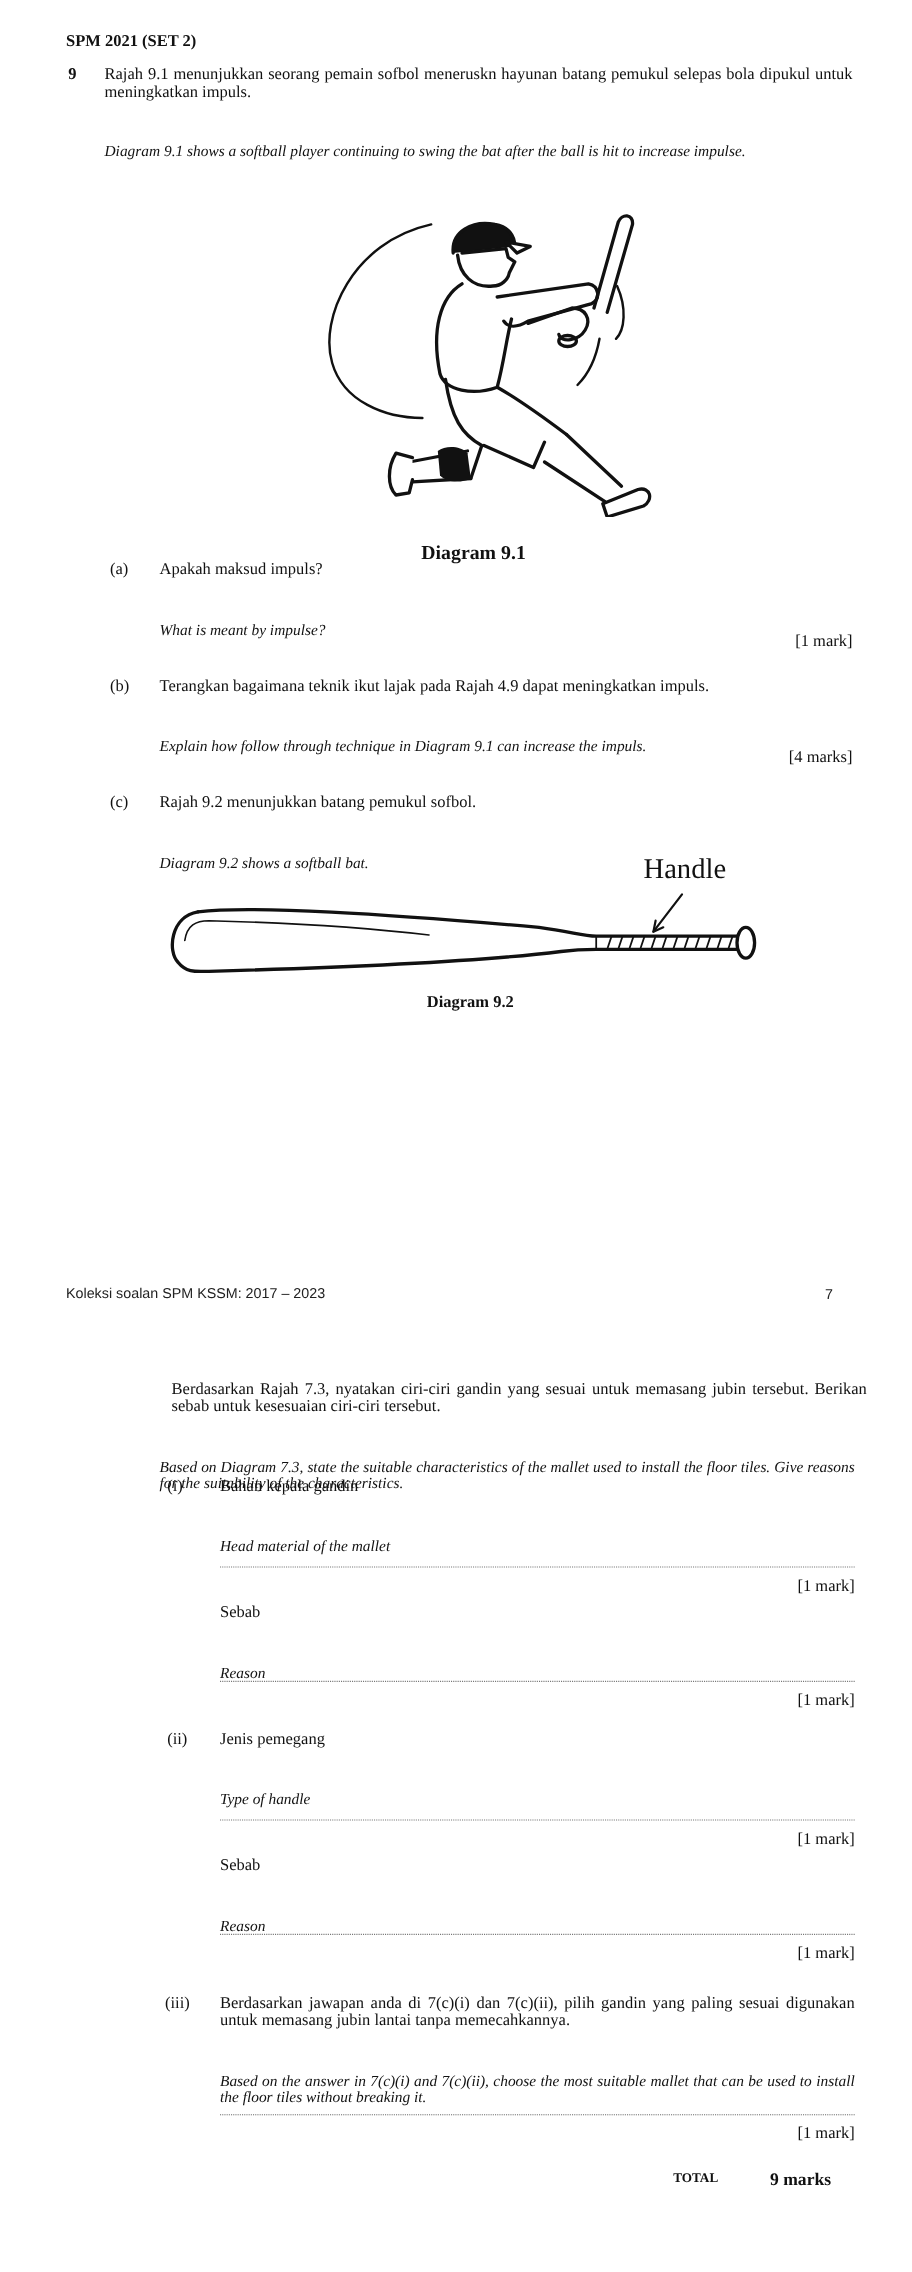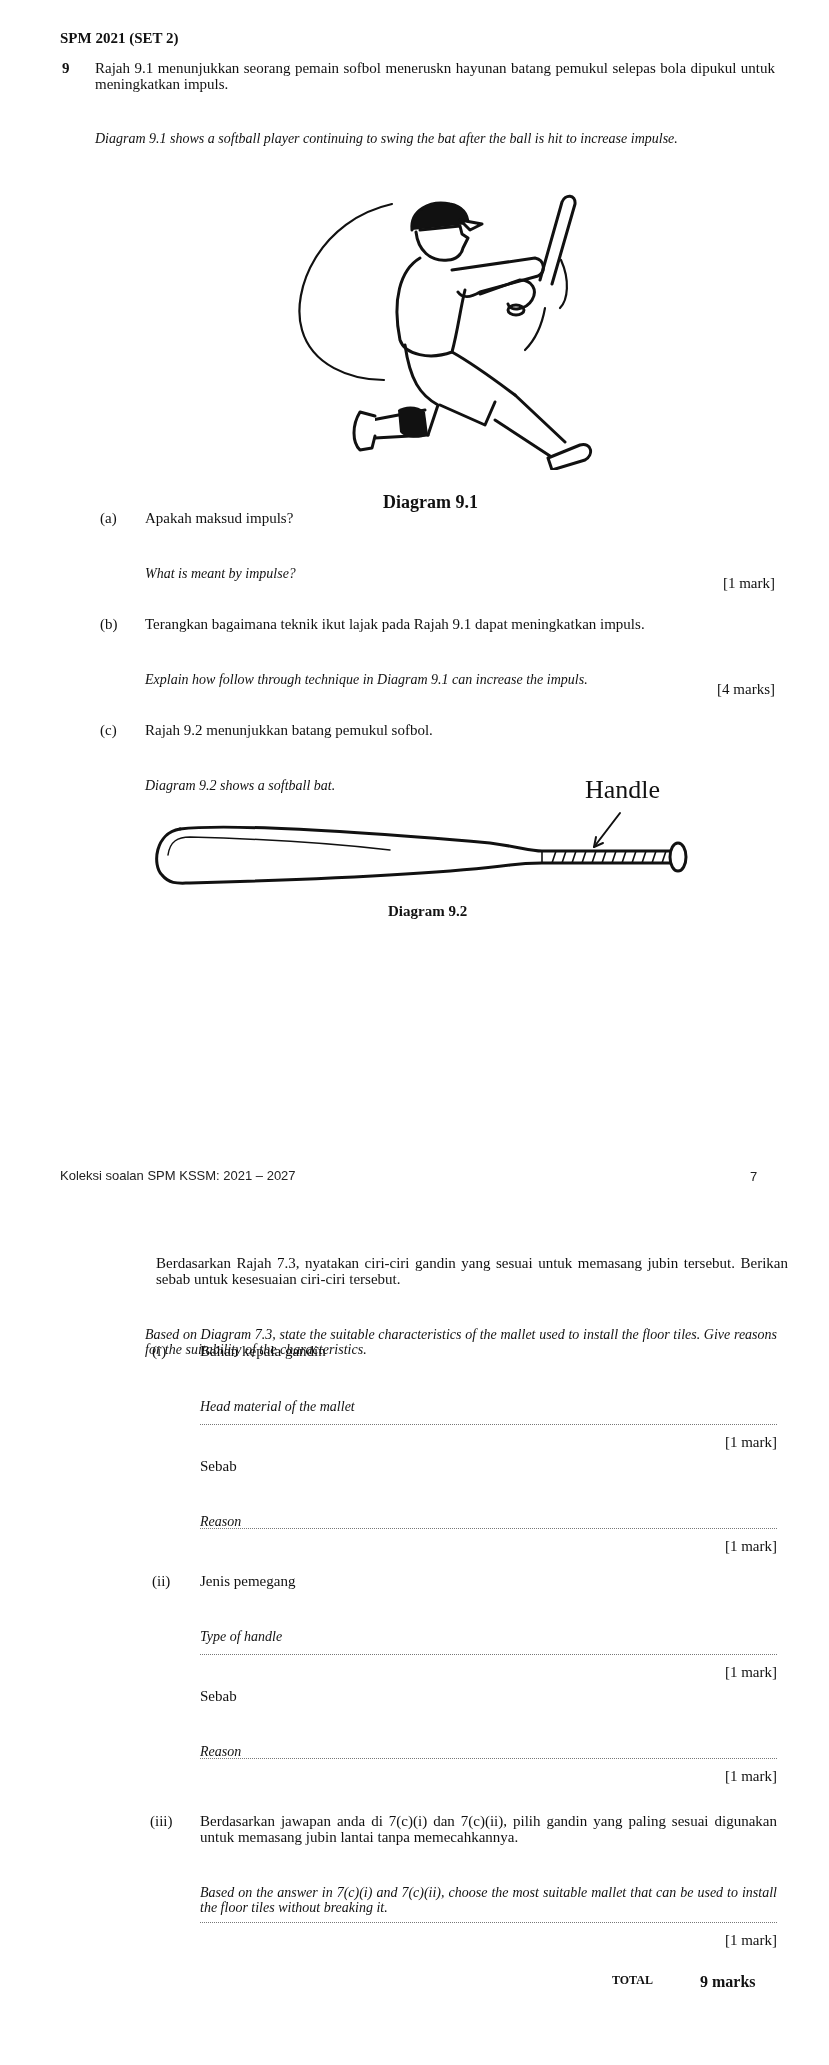--- a/index.html
+++ b/index.html
@@ -58,21 +58,21 @@
   <path d="M 118 230 C 125 225, 138 225, 145 232 L 148 255 C 138 260, 125 258, 120 252 Z" fill="#111"></path>
 </svg>
 <div class="abs serif bold" style="left:383px;top:470px;font-size:18px;margin-top:22px;">Diagram 9.1</div>
 
 <div class="abs serif t15" style="left:100px;top:510px;">(a)</div>
 <div class="abs serif t15" style="left:145px;top:510px;">Apakah maksud impuls?</div>
 <div class="abs serif ital t14" style="left:145px;top:527px;">What is meant by impulse?</div>
 <div class="abs serif t15 right" style="left:600px;top:575px;width:175px;">[1 mark]</div>
 
 <div class="abs serif t15" style="left:100px;top:616px;">(b)</div>
-<div class="abs serif t15" style="left:145px;top:616px;">Terangkan bagaimana teknik ikut lajak pada Rajah 9.1 dapat meningkatkan impuls.</div>
+<div class="abs serif t15" style="left:145px;top:616px;">Terangkan bagaimana teknik ikut lajak pada Rajah 4.9 dapat meningkatkan impuls.</div>
 <div class="abs serif ital t14" style="left:145px;top:633px;">Explain how follow through technique in Diagram 9.1 can increase the impuls.</div>
 <div class="abs serif t15 right" style="left:600px;top:681px;width:175px;">[4 marks]</div>
 
 <div class="abs serif t15" style="left:100px;top:722px;">(c)</div>
 <div class="abs serif t15" style="left:145px;top:722px;">Rajah 9.2 menunjukkan batang pemukul sofbol.</div>
 <div class="abs serif ital t14" style="left:145px;top:739px;">Diagram 9.2 shows a softball bat.</div>
 
 <div class="abs serif" style="left:585px;top:776px;font-size:26px;line-height:28px;">Handle</div>
 <svg class="abs" style="left:150px;top:805px;" width="560" height="95" viewBox="0 0 560 95">
   <g fill="none" stroke="#111" stroke-linecap="round" stroke-linejoin="round">
@@ -99,21 +99,21 @@
       <line x1="492" y1="58" x2="496" y2="46"></line>
       <line x1="502" y1="58" x2="506" y2="46"></line>
       <line x1="512" y1="58" x2="516" y2="46"></line>
     </g>
 
     <ellipse cx="528" cy="52" rx="8" ry="14" stroke-width="3" fill="#fff"></ellipse>
   </g>
 </svg>
 <div class="abs serif bold" style="left:388px;top:903px;font-size:15px;">Diagram 9.2</div>
 
-<div class="abs sans" style="left:60px;top:1168px;font-size:13px;color:#222;">Koleksi soalan SPM KSSM: 2021 – 2027</div>
+<div class="abs sans" style="left:60px;top:1168px;font-size:13px;color:#222;">Koleksi soalan SPM KSSM: 2017 – 2023</div>
 <div class="abs sans" style="left:750px;top:1169px;font-size:13px;color:#222;">7</div>
 
 <div class="abs serif t15 just" style="left:156px;top:1255px;width:632px;">Berdasarkan Rajah 7.3, nyatakan ciri-ciri gandin yang sesuai untuk memasang jubin tersebut.  Berikan sebab untuk kesesuaian ciri-ciri tersebut.</div>
 <div class="abs serif ital t14 just" style="left:145px;top:1288px;width:632px;">Based on Diagram 7.3, state the suitable characteristics of the mallet used to install the floor tiles. Give reasons for the suitability of the characteristics.</div>
 
 <div class="abs serif t15" style="left:152px;top:1343px;">(i)</div>
 <div class="abs serif t15" style="left:200px;top:1343px;">Bahan kepala gandin</div>
 <div class="abs serif ital t14" style="left:200px;top:1360px;">Head material of the mallet</div>
 <div class="abs dots" style="left:200px;top:1424px;width:577px;"></div>
 <div class="abs serif t15 right" style="left:600px;top:1434px;width:177px;">[1 mark]</div>

